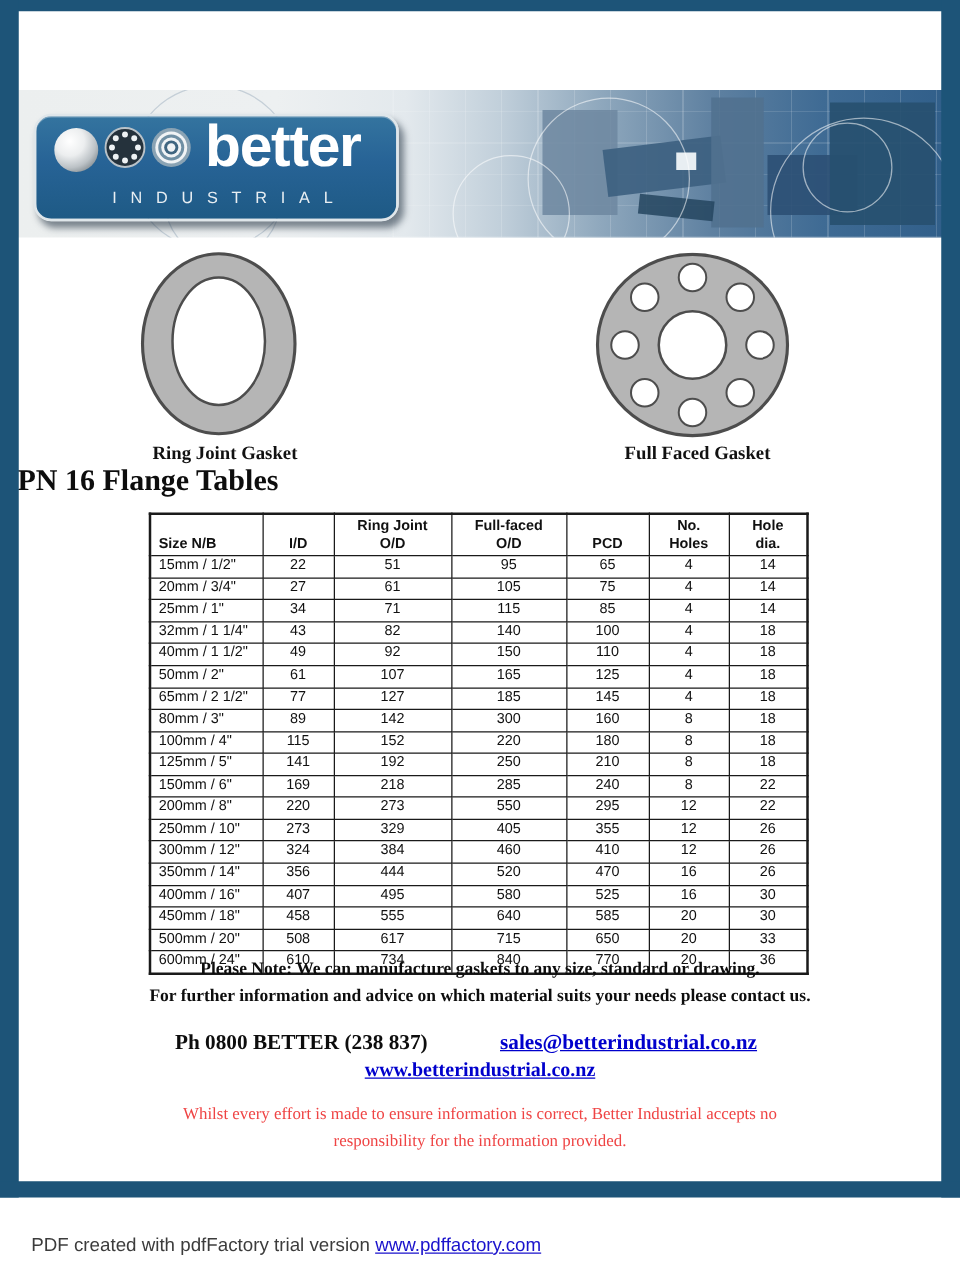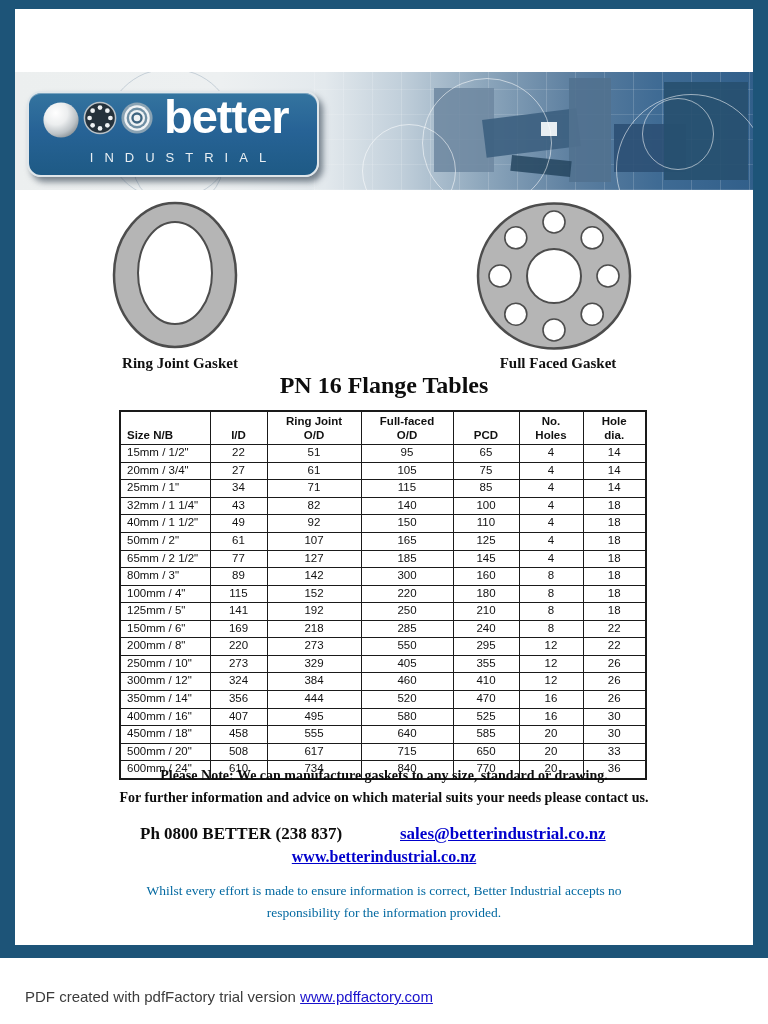--- a/index.html
+++ b/index.html
@@ -28,21 +28,21 @@
   .logo-row{display:flex;padding:8px 0 0 13px;height:46px;}
   .logo-row svg{display:block;margin-right:3px;}
   .brand{color:#fff;font-weight:700;font-size:47px;line-height:44px;letter-spacing:-1px;margin-left:7px;margin-top:-6px;}
   .brand-sub{color:#e9eff3;font-size:13px;font-weight:400;letter-spacing:11px;text-align:center;
     padding-left:21px;margin-top:3px;}
   
   .fig{position:absolute;}
   .fig-label{position:absolute;font-family:"Liberation Serif",serif;font-weight:700;font-size:15px;
     color:#111;text-align:center;width:180px;}
   
-  .doc-title{position:absolute;left:14px;top:372px;width:740px;text-align:center;
+  .doc-title{position:absolute;left:14px;top:372px;width:740px;text-align:left;
     font-family:"Liberation Serif",serif;font-weight:700;font-size:24px;color:#0d0d0d;}
   
   .flange-table{position:absolute;left:119px;top:410px;border-collapse:collapse;table-layout:fixed;
     width:526px;font-family:"Liberation Sans",sans-serif;color:#111;}
   .flange-table th,.flange-table td{border:1px solid #1a1a1a;font-size:11.5px;line-height:1.18;}
   .flange-table{border:2px solid #1a1a1a;}
   .flange-table th{font-weight:700;vertical-align:bottom;white-space:pre-line;padding:3px 0 2px;}
   .flange-table td{padding:1px 0 2px;}
   .c-num{text-align:center;}
   .c-size{text-align:left;padding-left:6px !important;}
@@ -50,21 +50,21 @@
   .note{position:absolute;left:14px;top:765px;width:740px;text-align:center;
     font-family:"Liberation Serif",serif;font-weight:700;font-size:14px;line-height:22px;color:#0d0d0d;}
   .contact-row{position:absolute;left:0;top:824px;width:768px;height:22px;
     font-family:"Liberation Serif",serif;font-weight:700;font-size:17px;color:#0d0d0d;}
   .phone{position:absolute;left:140px;top:0;}
   .email-link{position:absolute;left:400px;top:0;text-decoration:underline;}
   .site-link-row{position:absolute;left:14px;top:848px;width:740px;text-align:center;
     font-family:"Liberation Serif",serif;font-weight:700;font-size:16px;}
   .blue-link{color:#0000cc;text-decoration:underline;cursor:pointer;}
   .disclaimer{position:absolute;left:14px;top:880px;width:740px;text-align:center;
-    font-family:"Liberation Serif",serif;font-size:13.5px;line-height:22px;color:#0369a1;}
+    font-family:"Liberation Serif",serif;font-size:13.5px;line-height:22px;color:#ef4444;}
   
   .pdf-footer{position:absolute;left:25px;top:988px;font-family:"Liberation Sans",sans-serif;
     font-size:15px;color:#3c3c3c;z-index:50;}
   .pdf-footer a{color:#1a12cc;text-decoration:underline;cursor:pointer;}
 </style>
 </head>
 <body>
 
 <div class="page">
 

